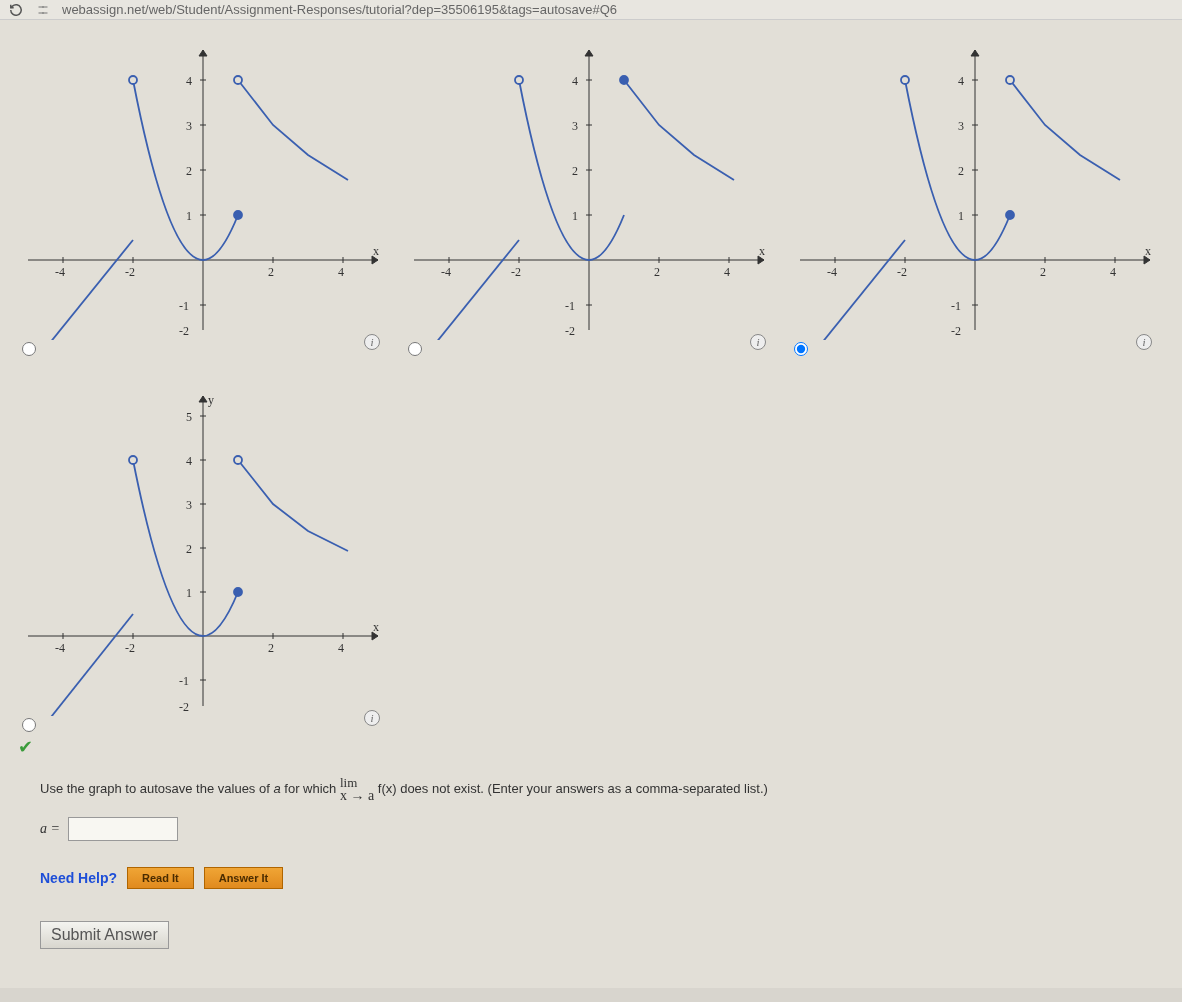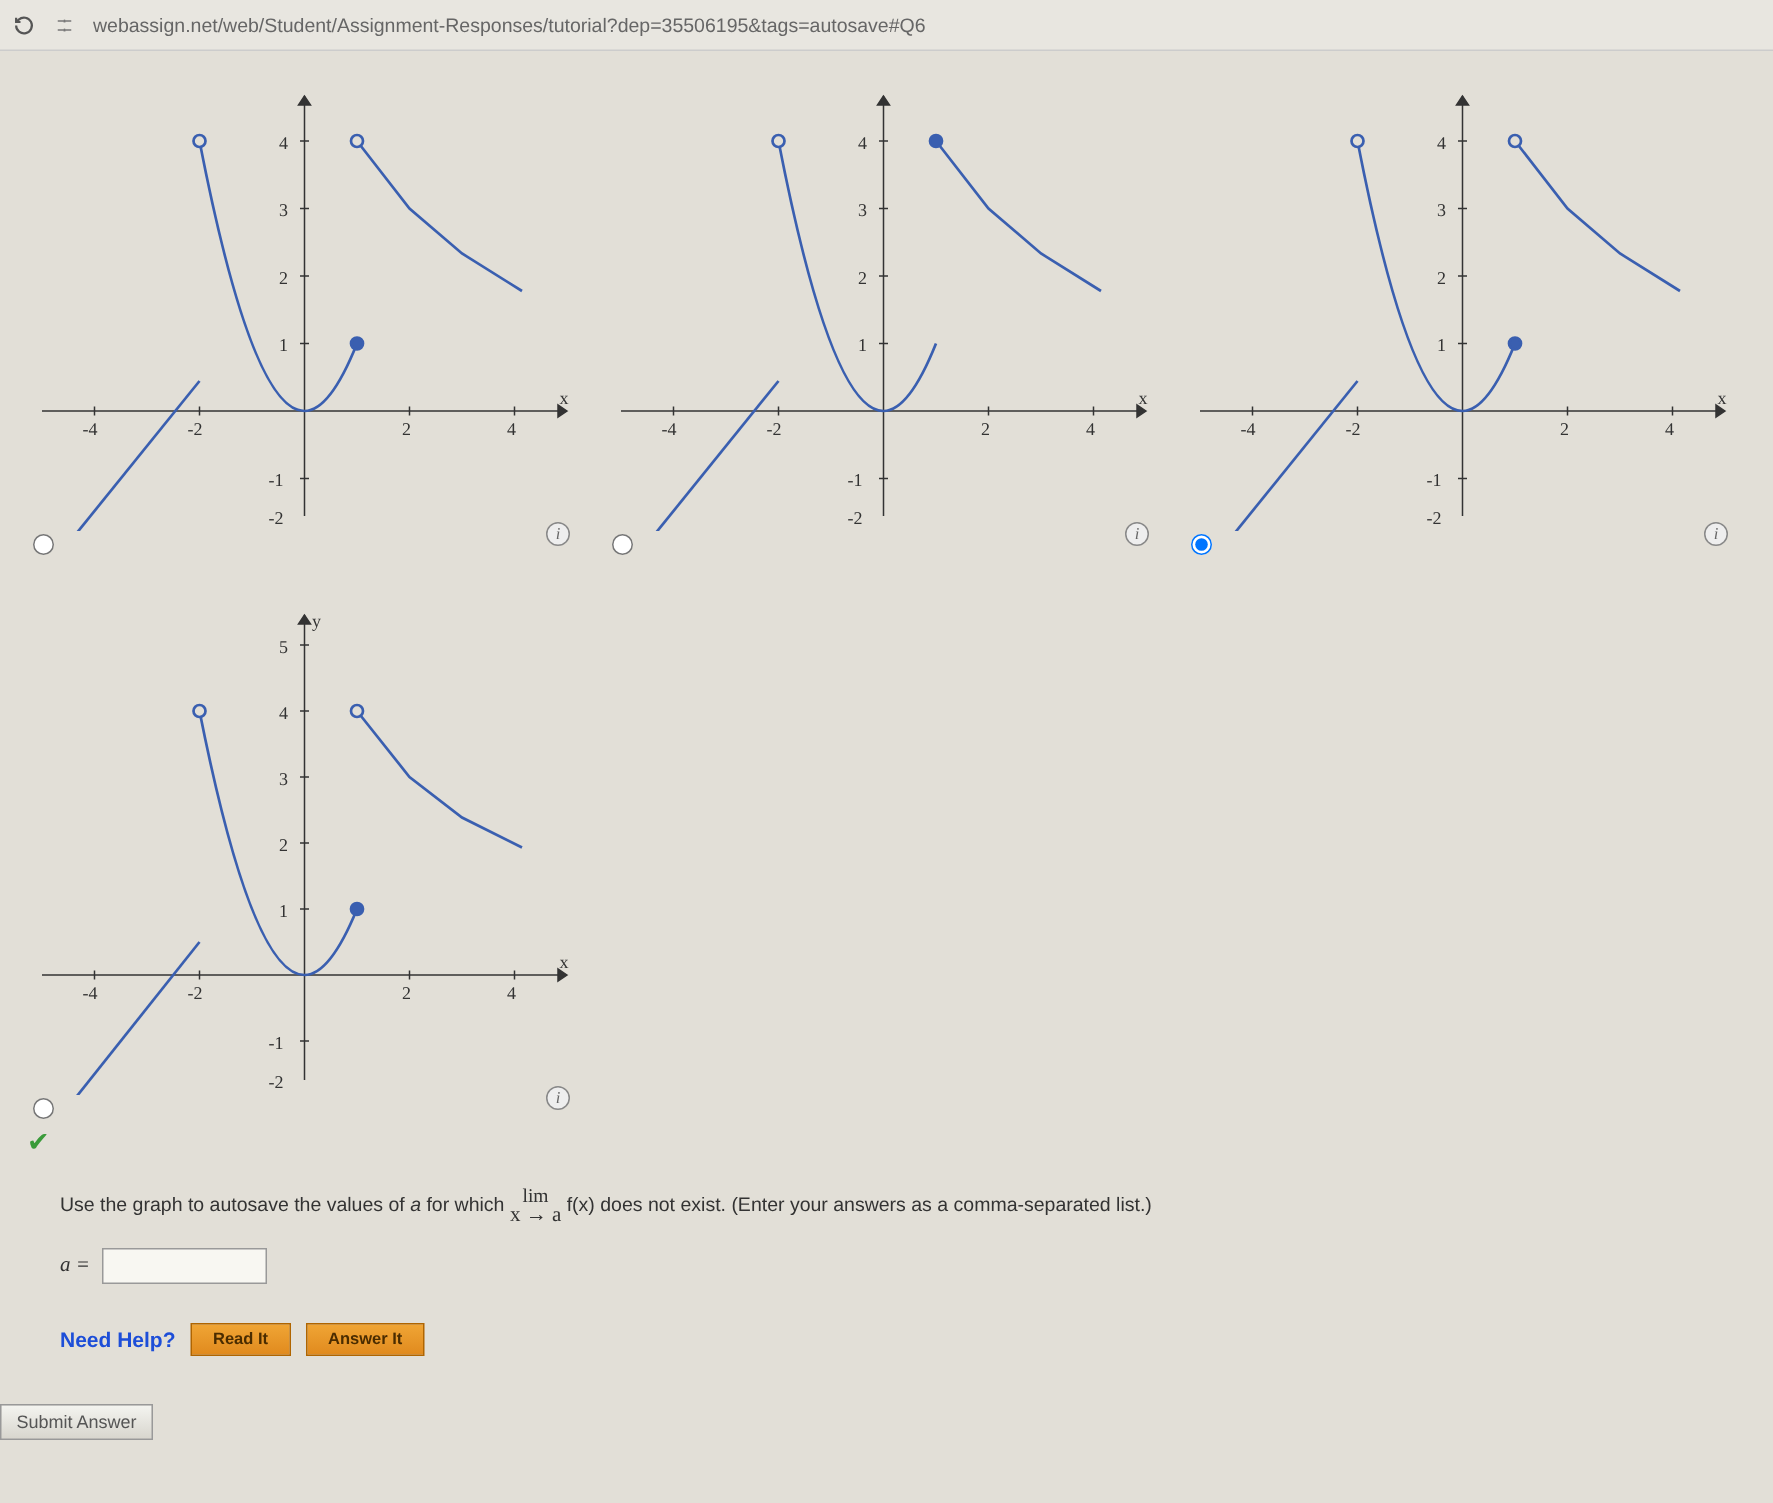--- a/index.html
+++ b/index.html
@@ -4,21 +4,21 @@
 <style>
   * { box-sizing: border-box; margin: 0; padding: 0; }
   body {
     font-family: Arial, sans-serif;
     background: #d8d5ce;
     width: 1182px;
     height: 1002px;
     overflow: hidden;
   }
   .browser-bar {
-    height: 34px;
+    height: 20px;
     background: #e8e6e0;
     border-bottom: 1px solid #ccc;
     display: flex;
     align-items: center;
     padding: 0 8px;
     gap: 12px;
     font-size: 13px;
     color: #555;
   }
   .browser-bar .reload { width: 16px; height: 16px; display:flex; align-items:center; justify-content:center; }
@@ -72,21 +72,21 @@
   .question-area {
     padding: 18px 40px 10px 40px;
     font-size: 13px;
     color: #333;
   }
   .question-text {
     margin-bottom: 14px;
   }
   .limit-frag {
     display:inline-block;
-    text-align:center;
+    text-align:left;
     font-family: "Times New Roman", serif;
     vertical-align: middle;
     line-height: 1;
   }
   .limit-frag .top { font-size: 13px; }
   .limit-frag .bot { font-size: 14px; }
   .answer-line {
     display:flex; align-items:center; gap:8px;
     font-style: italic;
     font-family: "Times New Roman", serif;
@@ -116,23 +116,24 @@
     color: #4a2c00;
     font-size: 11px;
     font-weight: bold;
     padding: 4px 14px;
     cursor: pointer;
   }
   .submit-btn {
     background: linear-gradient(#f4f4f0, #d8d6ce);
     border: 1px solid #999;
     color: #555;
-    font-size: 12px;
+    font-size: 16px;
     padding: 4px 10px;
     cursor: pointer;
+    margin-left: 40px;
   }
 </style>
 </head>
 <body>
 
 <div class="browser-bar">
   <span class="reload">
     <svg width="14" height="14" viewBox="0 0 24 24" fill="none" stroke="#555" stroke-width="2.5">
         <path d="M3 12a9 9 0 1 0 3-6.7L3 8"></path>
         <path d="M3 3v5h5"></path>

